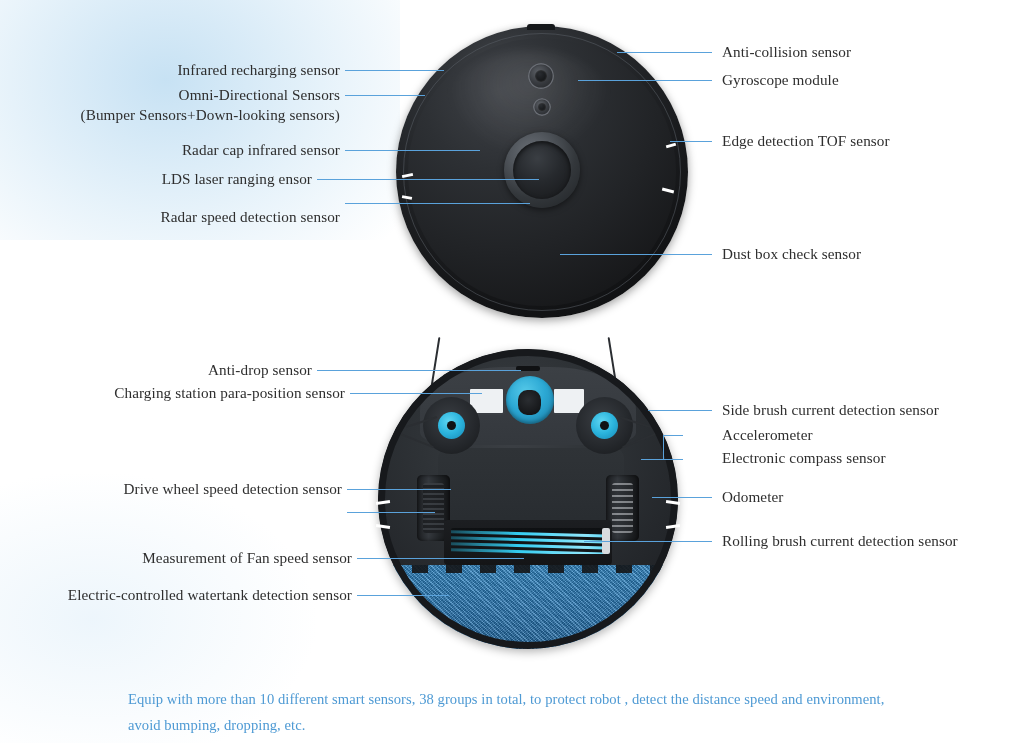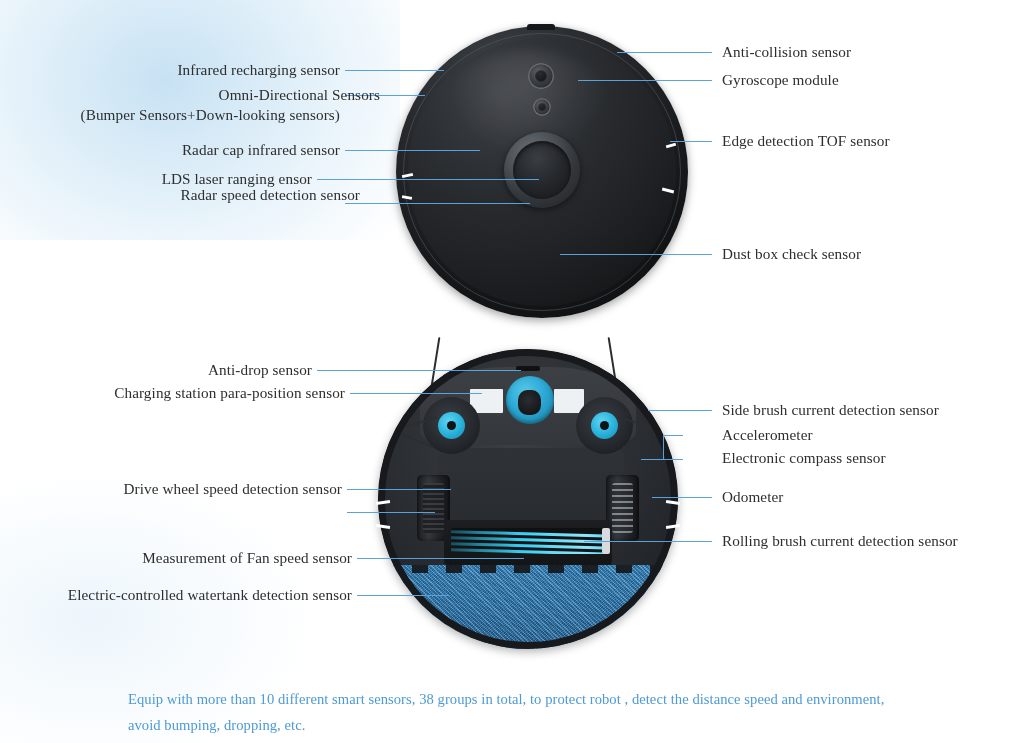--- a/index.html
+++ b/index.html
@@ -359,25 +359,25 @@
   <div class="lead" style="left:345px; top:150px; width:135px;"></div>
   <div class="lead" style="left:317px; top:179px; width:222px;"></div>
   <div class="lead" style="left:345px; top:203px; width:185px;"></div>
 
   <div class="lead" style="left:617px; top:52px; width:95px;"></div>
   <div class="lead" style="left:578px; top:80px; width:134px;"></div>
   <div class="lead" style="left:670px; top:141px; width:42px;"></div>
   <div class="lead" style="left:560px; top:254px; width:152px;"></div>
 
   <div class="label right-al" style="left:0; top:61px; width:340px;">Infrared recharging sensor</div>
-  <div class="label right-al" style="left:0; top:86px; width:340px;padding-left:40px;">Omni-Directional Sensors</div>
+  <div class="label right-al" style="left:0; top:86px; width:340px;">Omni-Directional Sensors</div>
   <div class="label right-al" style="left:0; top:106px; width:340px;">(Bumper Sensors+Down-looking sensors)</div>
   <div class="label right-al" style="left:0; top:141px; width:340px;">Radar cap infrared sensor</div>
   <div class="label right-al" style="left:0; top:170px; width:312px;">LDS laser ranging ensor</div>
-  <div class="label right-al" style="left:0; top:186px; width:340px;margin-left:20px;">Radar speed detection sensor</div>
+  <div class="label right-al" style="left:0; top:208px; width:340px;">Radar speed detection sensor</div>
 
   <div class="label left-al" style="left:722px; top:43px;">Anti-collision sensor</div>
   <div class="label left-al" style="left:722px; top:71px;">Gyroscope module</div>
   <div class="label left-al" style="left:722px; top:132px;">Edge detection TOF sensor</div>
   <div class="label left-al" style="left:722px; top:245px;">Dust box check sensor</div>
 
   <div class="robot-bot">
 
     <div class="wisp" style="left:56px; top:-12px; width:2px; height:56px; transform:rotate(9deg);"></div>
     <div class="wisp" style="left:234px; top:-12px; width:2px; height:56px; transform:rotate(-9deg);"></div>

